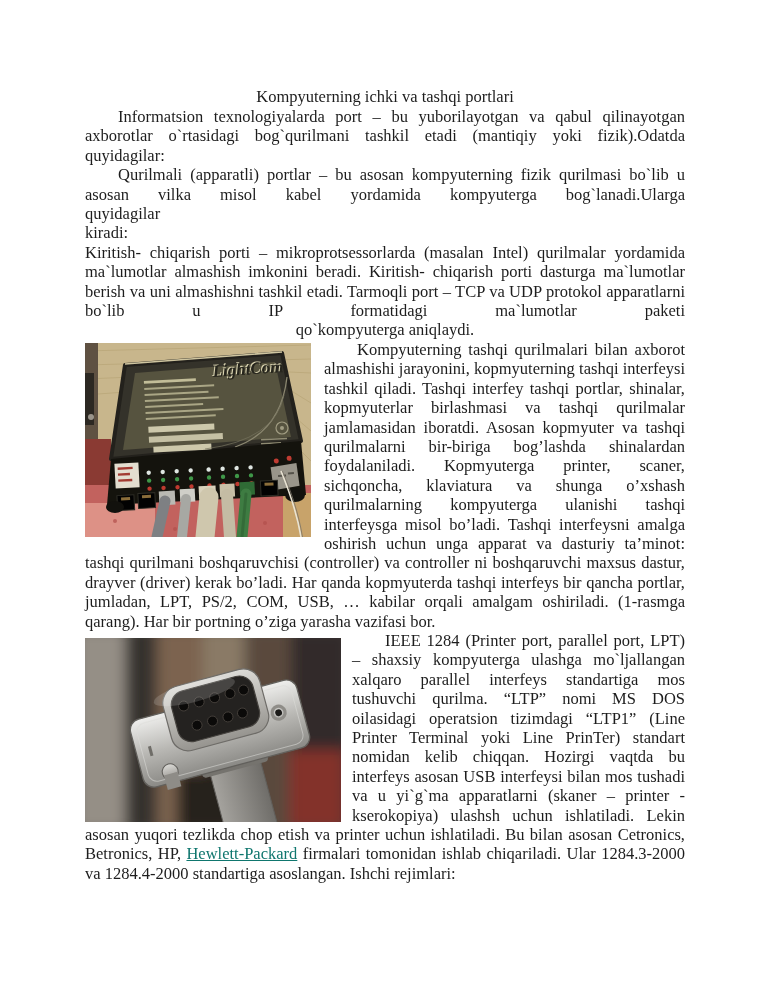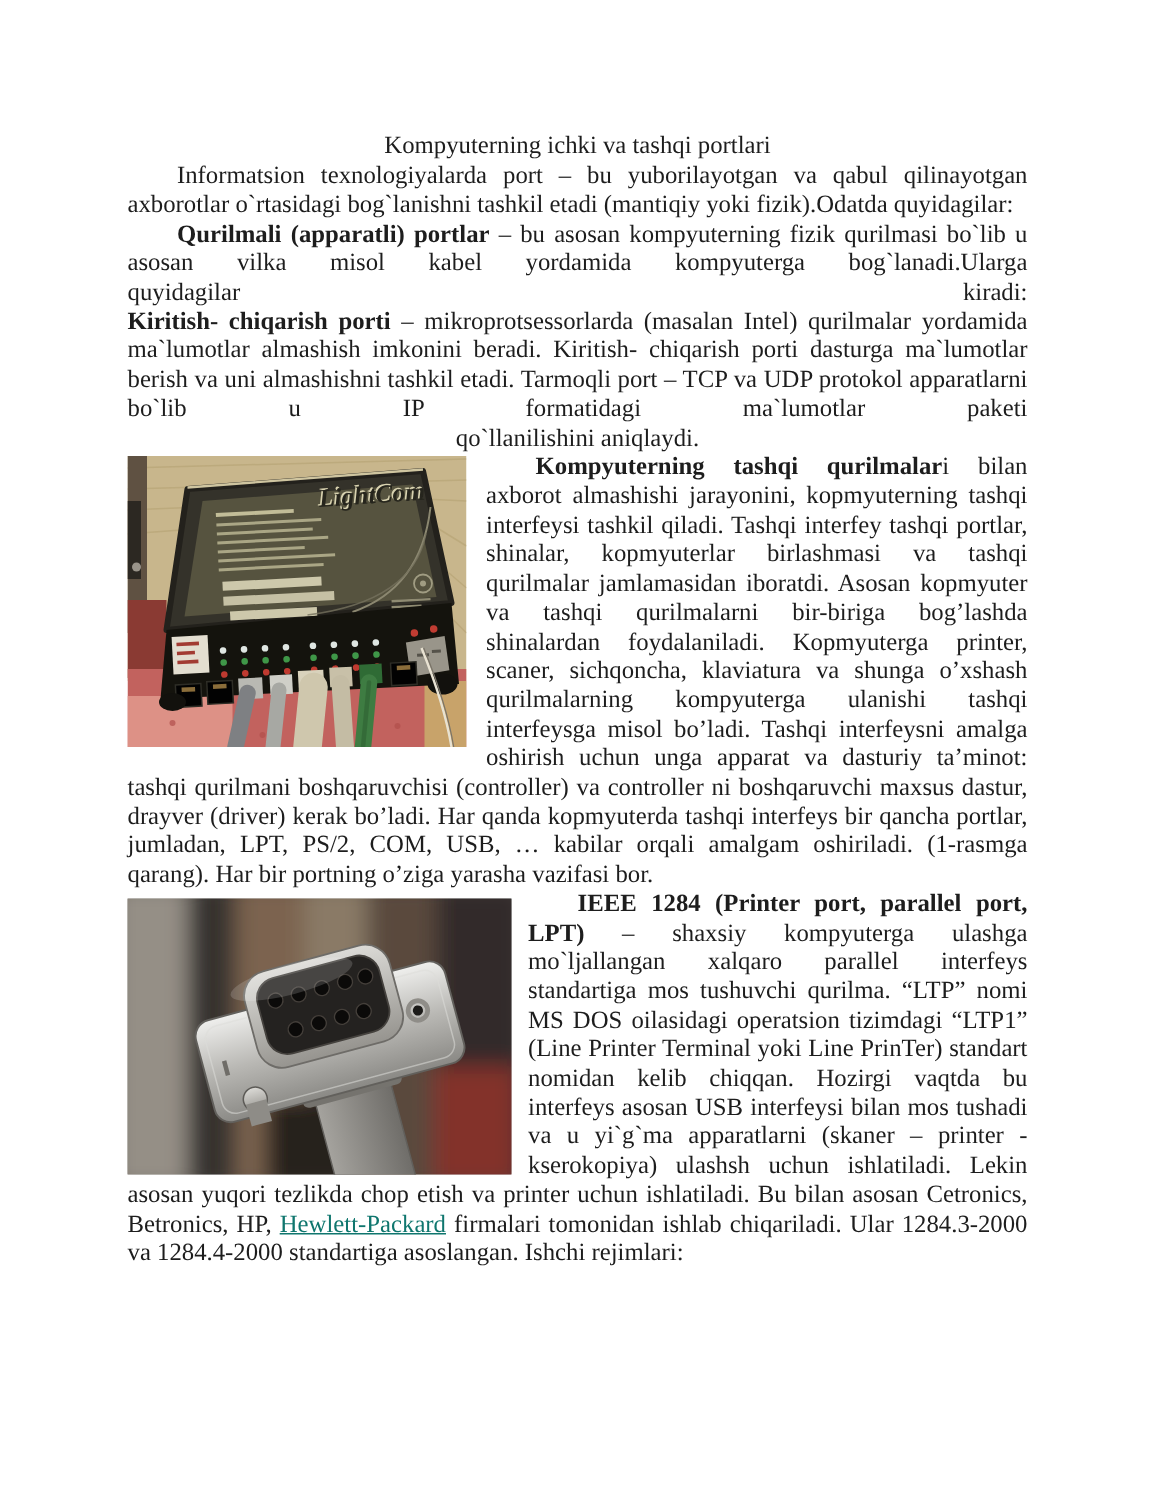--- a/index.html
+++ b/index.html
@@ -17,52 +17,52 @@
   }
   h1.title{
     margin:0;padding:0;
     font-size:16.5px;line-height:21px;
     text-align:center;font-weight:normal;
   }
   p.para{margin:0;padding:0;text-align:justify;}
   .indent{text-indent:33px;}
   .justify-all{text-align:justify;text-align-last:justify;}
   .center-line{text-align:center;}
-  .spread{display:flex;justify-content:space-between;}
-  .b{font-weight:bold;}
+  .spread{display:flex;justify-content:space-between;flex-direction:column;}
+  .b{font-weight:normal;}
   a.doclink{color:#0f766e;text-decoration:underline;cursor:pointer;}
   .photo{float:left;}
   .photo1{width:226px;height:194px;margin:3px 13px 2px 0;}
   .photo2{width:256px;height:184px;margin:7px 11px 2px 0;clear:left;}
   .photo svg{display:block;width:100%;height:100%;}
 </style>
 </head>
 <body>
 
 <div class="page">
   <div class="content">
 
     <h1 class="title">Kompyuterning ichki va tashqi portlari</h1>
 
     <p class="para indent">
-      <span>Informatsion texnologiyalarda port – bu yuborilayotgan va qabul qilinayotgan axborotlar o`rtasidagi bog`lanishni tashkil etadi (mantiqiy yoki fizik).Odatda quyidagilar:</span>
+      <span>Informatsion texnologiyalarda port – bu yuborilayotgan va qabul qilinayotgan axborotlar o`rtasidagi bog`qurilmani tashkil etadi (mantiqiy yoki fizik).Odatda quyidagilar:</span>
     </p>
 
     <div>
       <p class="para indent justify-all">
         <span class="b">Qurilmali (apparatli) portlar</span><span> – bu asosan kompyuterning fizik qurilmasi bo`lib u asosan vilka misol kabel yordamida kompyuterga bog`lanadi.Ularga</span>
       </p>
       <div class="spread">
         <span>quyidagilar</span>
         <span>kiradi:</span>
       </div>
       <p class="para justify-all">
         <span class="b">Kiritish- chiqarish porti</span><span> – mikroprotsessorlarda (masalan Intel) qurilmalar yordamida ma`lumotlar almashish imkonini beradi. Kiritish- chiqarish porti dasturga ma`lumotlar berish va uni almashishni tashkil etadi. Tarmoqli port – TCP va UDP protokol apparatlarni bo`lib u IP formatidagi ma`lumotlar paketi</span>
       </p>
-      <div class="center-line">qo`llanilishini aniqlaydi.</div>
+      <div class="center-line">qo`kompyuterga aniqlaydi.</div>
     </div>
 
     <div>
       <div class="photo photo1">
         <svg viewBox="0 0 226 194" preserveAspectRatio="none">
 
           <rect x="0" y="0" width="226" height="150" fill="#c8b68c"></rect>
           <g stroke="#b5a273" stroke-width="1" opacity="0.6">
             <line x1="0" y1="8" x2="226" y2="2"></line>
               <line x1="0" y1="22" x2="226" y2="16"></line>

